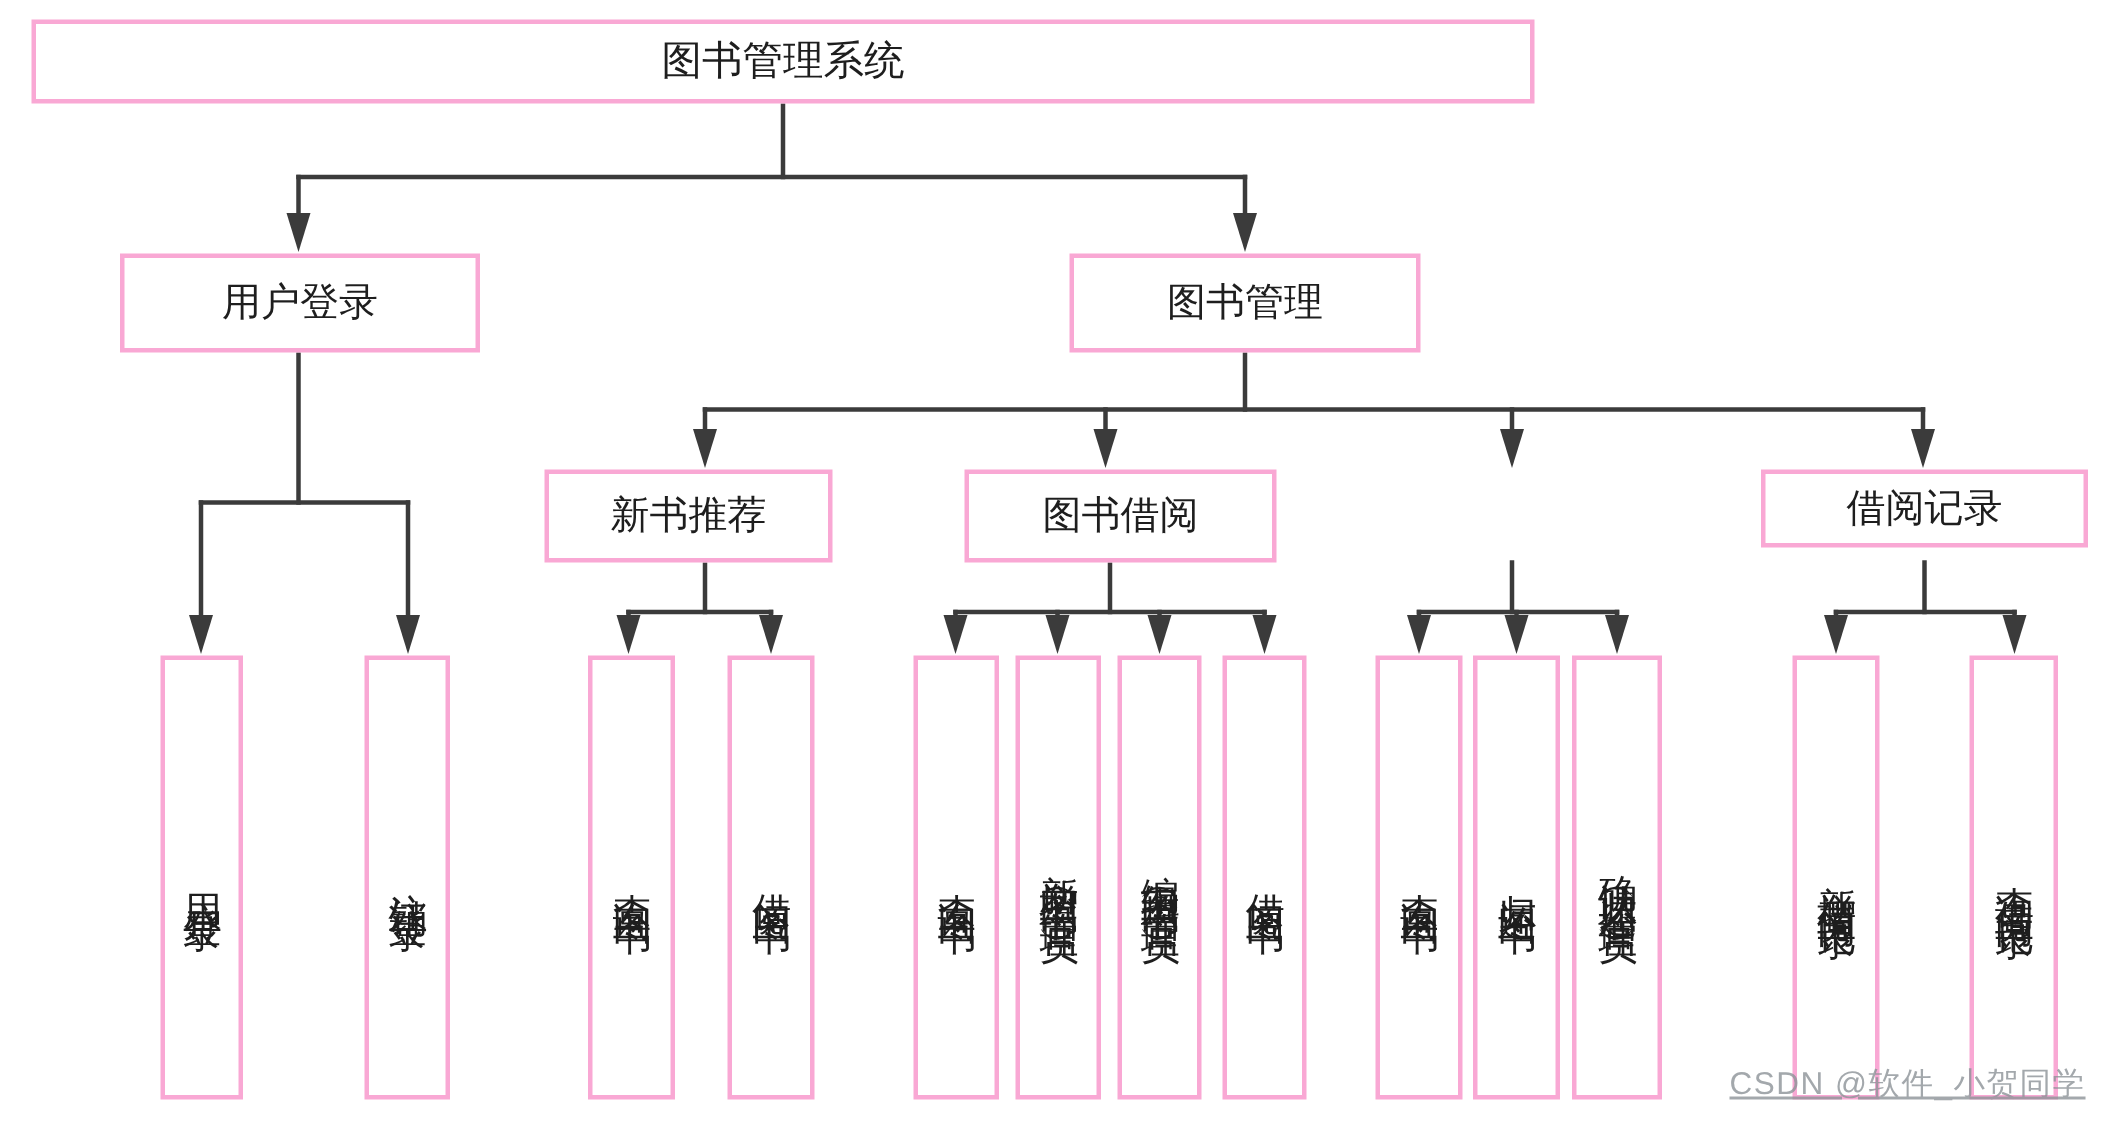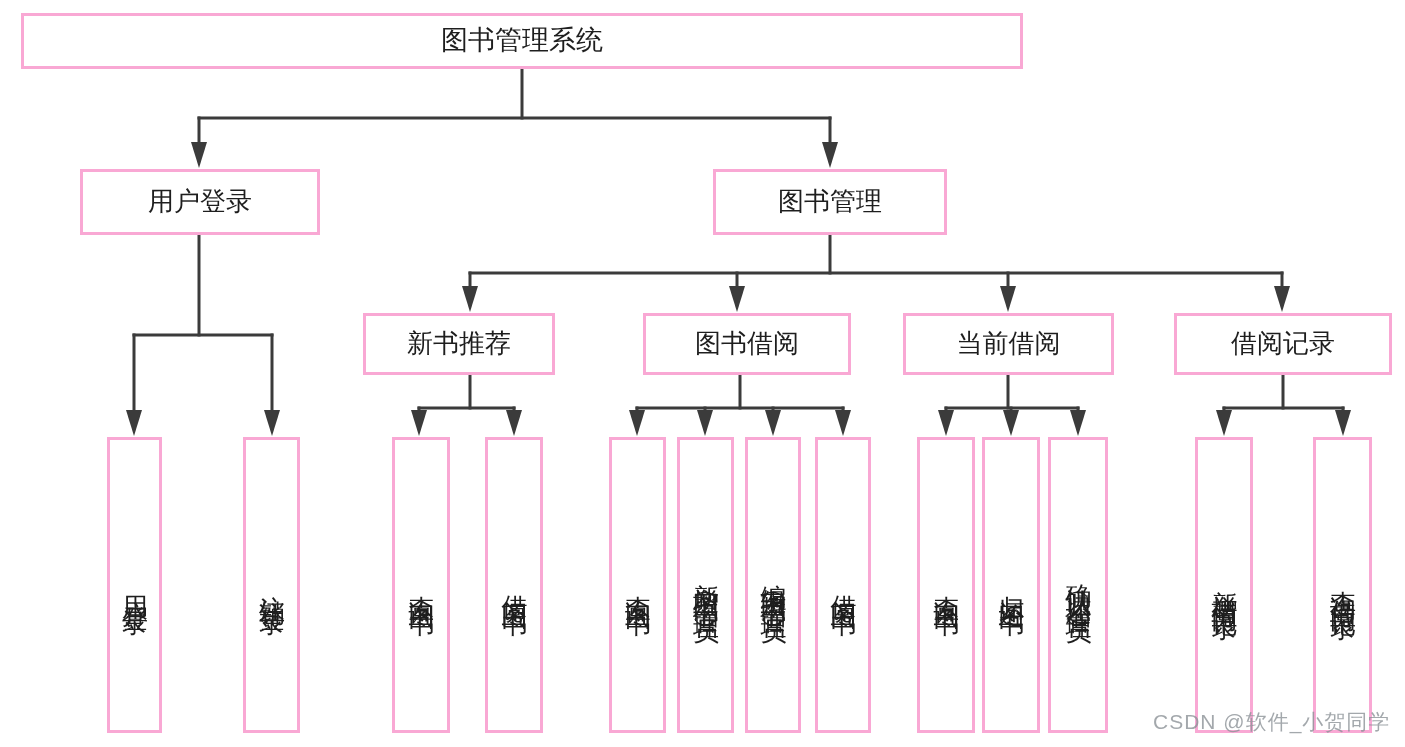--- a/index.html
+++ b/index.html
@@ -106,36 +106,35 @@
     </g>
   </svg>
 
   <div class="node root-node" style="left:21px;top:13px;width:1002px;height:56px;">图书管理系统</div>
 
   <div class="node branch-node" style="left:80px;top:169px;width:240px;height:66px;">用户登录</div>
   <div class="node branch-node" style="left:713px;top:169px;width:234px;height:66px;text-align:center;">图书管理</div>
 
   <div class="node branch-node" style="left:363px;top:313px;width:192px;height:62px;font-family:Liberation Serif, serif;">新书推荐</div>
   <div class="node branch-node" style="left:643px;top:313px;width:208px;height:62px;">图书借阅</div>
-  <div class="node branch-node" style="left:903px;top:313px;width:211px;height:62px;">当前借阅</div>
-  <div class="node branch-node" style="left:1174px;top:313px;width:218px;height:62px;">借阅记录</div>
+  <div class="node branch-node" style="left:1174px;top:313px;width:218px;height:52px;">借阅记录</div>
 
   <div class="node leaf" style="left:107px;top:437px;width:55px;height:296px;">用户登录</div>
   <div class="node leaf" style="left:243px;top:437px;width:57px;height:296px;">注销登录</div>
 
   <div class="node leaf" style="left:392px;top:437px;width:58px;height:296px;">查询图书</div>
   <div class="node leaf" style="left:485px;top:437px;width:58px;height:296px;">借阅图书</div>
 
   <div class="node leaf" style="left:609px;top:437px;width:57px;height:296px;">查询图书</div>
   <div class="node leaf" style="left:677px;top:437px;width:57px;height:296px;">新增图书（管理员）</div>
   <div class="node leaf" style="left:745px;top:437px;width:56px;height:296px;">编辑图书（管理员）</div>
   <div class="node leaf" style="left:815px;top:437px;width:56px;height:296px;">借阅图书</div>
 
   <div class="node leaf" style="left:917px;top:437px;width:58px;height:296px;">查询图书</div>
   <div class="node leaf" style="left:982px;top:437px;width:58px;height:296px;">归还图书</div>
   <div class="node leaf" style="left:1048px;top:437px;width:60px;height:296px;">确认归还（管理员）</div>
 
   <div class="node leaf" style="left:1195px;top:437px;width:58px;height:296px;">新增借阅记录</div>
   <div class="node leaf" style="left:1313px;top:437px;width:59px;height:296px;">查询借阅记录</div>
 
-  <div class="watermark" style="left:1153px;top:708px;">CSDN @软件_小贺同学</div>
+  <div class="watermark" style="left:1153px;top:708px;text-decoration:underline;">CSDN @软件_小贺同学</div>
 
 </div>
 
 </body></html>

